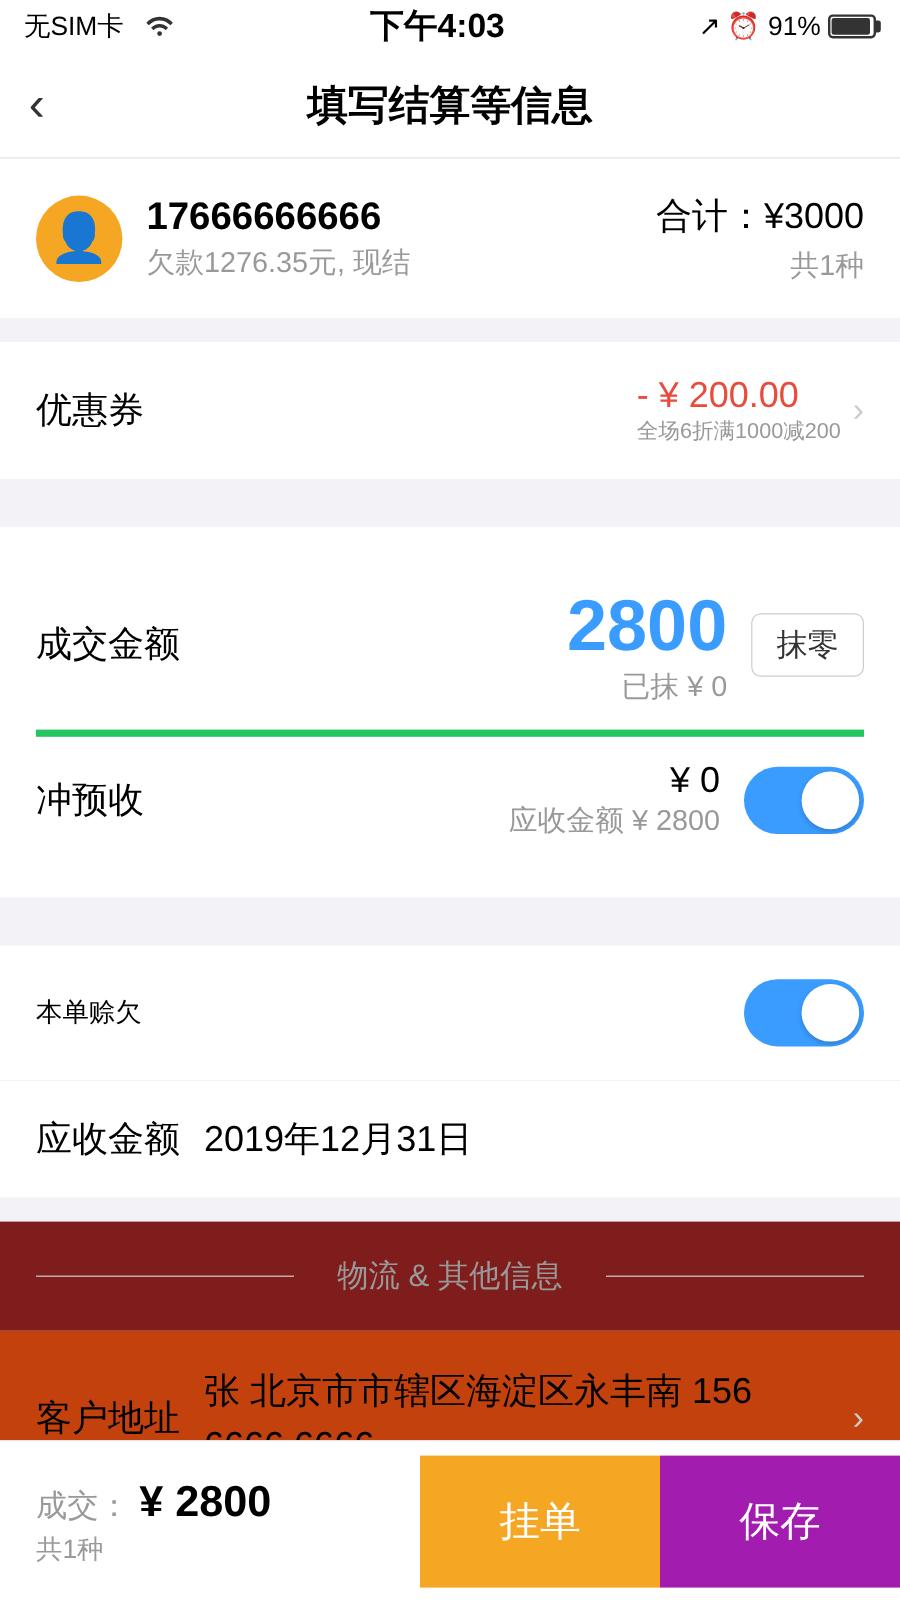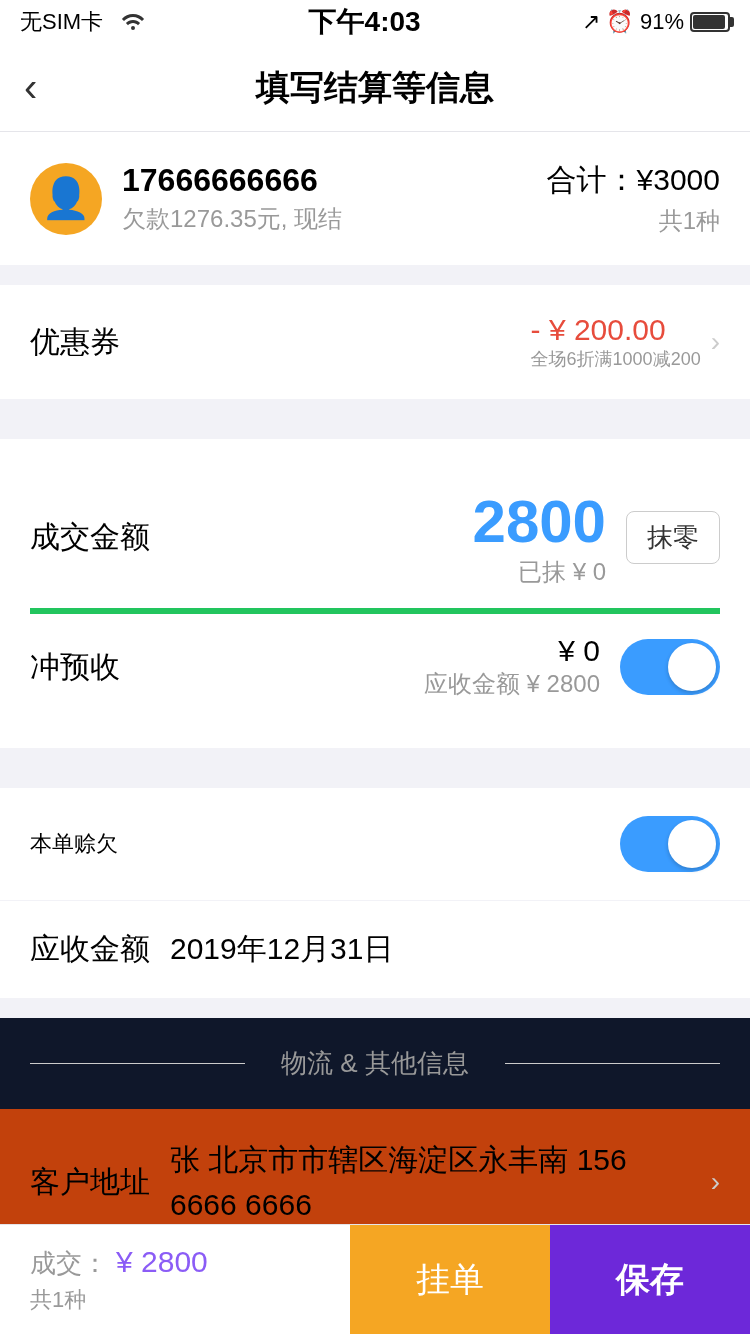--- a/index.html
+++ b/index.html
@@ -177,21 +177,21 @@
       margin-top: 1px;
       display: flex;
       align-items: center;
       gap: 20px;
     }
     .due-label { font-size: 30px; color: #000; }
     .due-date { font-size: 30px; color: #000; }
 
     
     .logistics-header {
-      background: #0f172a;
+      background: #7f1d1d;
       padding: 28px 30px;
       display: flex;
       align-items: center;
       justify-content: center;
       gap: 36px;
     }
     .logistics-line { flex: 1; height: 1px; background: #ccc; }
     .logistics-text { font-size: 26px; color: #999; }
 
     
@@ -204,41 +204,41 @@
     }
     .address-label { font-size: 30px; color: #000; min-width: 120px; }
     .address-value { font-size: 30px; color: #000; flex: 1; padding: 0 20px; line-height: 1.5; }
 
     
     .bottom-bar {
       position: fixed;
       bottom: 0;
       left: 0;
       width: 750px;
-      height: 110px;
+      height: 134px;
       background: #fff;
       display: flex;
       align-items: center;
       border-top: 1px solid #e5e5ea;
       margin-top: 36px;
     }
     .bottom-summary {
       flex: 1;
       padding: 0 30px;
     }
     .bottom-deal { font-size: 26px; color: #999; }
-    .bottom-amount { font-size: 30px; font-weight: 400; color: #8b5cf6; }
+    .bottom-amount { font-size: 36px; font-weight: 700; color: #000000; }
     .bottom-count { font-size: 22px; color: #999; margin-top: 4px; }
     .hang-btn {
       width: 200px; height: 110px; background: #f5a623; display: flex; align-items: center; justify-content: center;
       font-size: 34px; color: #fff; font-weight: 500; cursor: pointer;
     }
     .save-btn {
-      width: 200px; height: 110px; background: #6d28d9; display: flex; align-items: center; justify-content: center;
-      font-size: 34px; color: #fff; font-weight: 700; cursor: pointer;
+      width: 200px; height: 110px; background: #a21caf; display: flex; align-items: center; justify-content: center;
+      font-size: 34px; color: #fff; font-weight: 400; cursor: pointer;
     }
 
     
     .gray-area {
       background: #f2f2f7;
       height: 200px;
     }
   </style>
 </head>
 <body>

